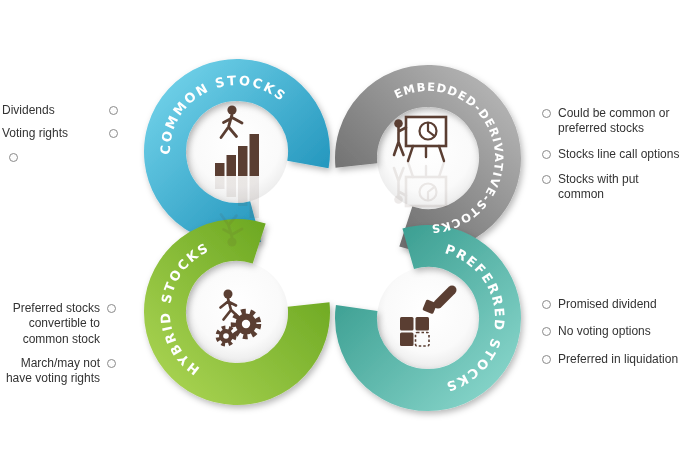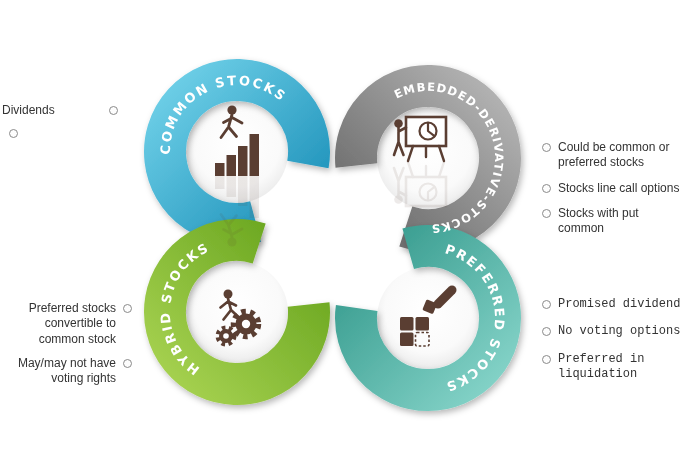--- a/index.html
+++ b/index.html
@@ -13,21 +13,21 @@
   .bullets.left .item{justify-content:space-between;text-align:right;}
   .bullets.right .item{justify-content:flex-start;text-align:left;}
   .dot{
     flex:0 0 auto;width:7px;height:7px;border:1px solid #8a8a8a;
     border-radius:50%;background:#fdfdfd;margin-top:3px;
   }
   .bullets.left .dot{margin-left:7px;}
   .bullets.right .dot{margin-right:7px;}
   .bullets.tr .item{margin-bottom:10px;}
   .bullets.bl .item{margin-bottom:9px;}
-  .bullets.br .item{margin-bottom:12px;font-family:Liberation Mono, monospace;}
+  .bullets.br .item{margin-bottom:12px;}
   .ring-label{font-family:"DejaVu Sans","Liberation Sans",sans-serif;font-weight:bold;fill:#ffffff;}
 </style>
 </head>
 <body>
 
 <div class="stage">
 
   <svg width="686" height="457" viewBox="0 0 686 457">
     <defs>
       <linearGradient id="gBlue" x1="0%" y1="0%" x2="100%" y2="100%">
@@ -128,46 +128,50 @@
       <rect x="415.5" y="332.5" width="13.5" height="13.5" rx="1.5" fill="none" stroke="#5a3e32" stroke-width="1.6" stroke-dasharray="2.5 2"></rect>
     </g>
   </svg>
 
   <div class="bullets left tl" style="left:2px;top:103px;width:116px;">
     <div class="item">
       <span>Dividends</span>
       <span class="dot"></span>
     </div>
     <div class="item">
+      <span>Voting rights</span>
+      <span class="dot"></span>
+    </div>
+    <div class="item">
       <span class="dot"></span>
     </div>
   </div>
 
-  <div class="bullets right tr" style="left:542px;top:106px;width:142px;margin-top:34px;">
+  <div class="bullets right tr" style="left:542px;top:106px;width:142px;">
     <div class="item">
       <span class="dot"></span>
       <span>Could be common or preferred stocks</span>
     </div>
     <div class="item">
       <span class="dot"></span>
       <span>Stocks line call options</span>
     </div>
     <div class="item">
       <span class="dot"></span>
       <span>Stocks with put common</span>
     </div>
   </div>
 
-  <div class="bullets left bl" style="left:16px;top:301px;width:116px;">
+  <div class="bullets left bl" style="left:0px;top:301px;width:116px;">
     <div class="item">
       <span>Preferred stocks convertible to common stock</span>
       <span class="dot"></span>
     </div>
     <div class="item">
-      <span>May/may not have voting rights</span>
+      <span>March/may not have voting rights</span>
       <span class="dot"></span>
     </div>
   </div>
 
   <div class="bullets right br" style="left:542px;top:297px;width:142px;">
     <div class="item">
       <span class="dot"></span>
       <span>Promised dividend</span>
     </div>
     <div class="item">

